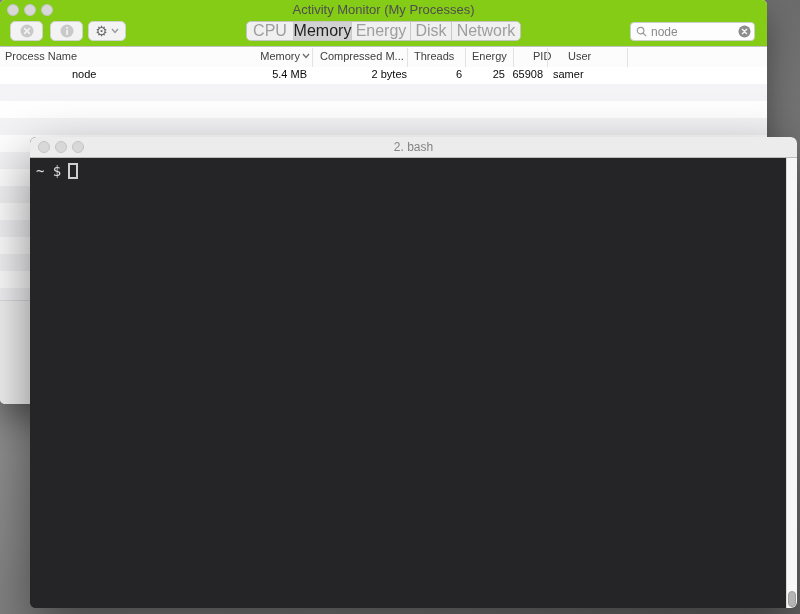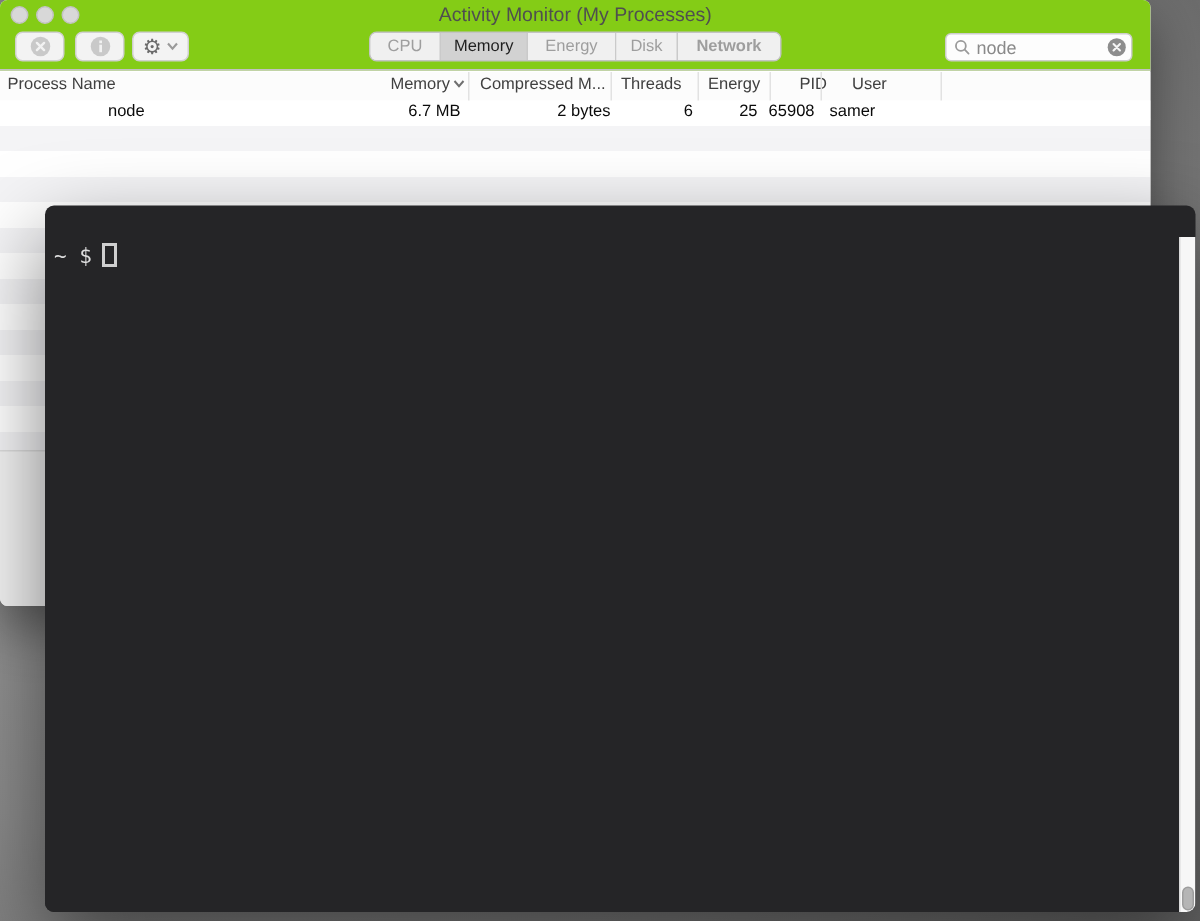--- a/index.html
+++ b/index.html
@@ -38,25 +38,25 @@
   .tbtn.quit{ left:10px; width:33px; }
   .tbtn.info{ left:50px; width:33px; }
   .tbtn.gear{ left:88px; width:38px; }
   .gear-glyph{ font-size:14px; line-height:14px; color:#6b6b6b; }
 
   .segmented{
     position:absolute; left:246px; top:21px; height:20px; display:flex;
     border:1px solid #c3c3c3; border-radius:5px; overflow:hidden; background:#f0f0f0;
   }
   .seg{
-    border:none; background:#f0f0f0; color:#9e9e9e; font-size:11px;
+    border:none; background:#f0f0f0; color:#9e9e9e; font-size:16px;
     font-family:"Liberation Sans",sans-serif; border-right:1px solid #cacaca;
     display:flex; align-items:center; justify-content:center; cursor:default;
   }
-  .seg:last-child{ border-right:none;font-weight:bold; }
+  .seg:last-child{ border-right:none; }
   .seg.w-cpu{width:47px;} .seg.w-memory{width:58px;} .seg.w-energy{width:59px;}
   .seg.w-disk{width:41px;} .seg.w-network{width:68px;}
   .seg.selected{ background:#d2d2d2; color:#1f1f1f; }
 
   .searchbox{
     position:absolute; left:630px; top:22px; width:125px; height:19px;
     background:#fdfdfd; border:1px solid #cdcdcd; border-radius:4px;
     display:flex; align-items:center; padding:0 3px 0 5px;
   }
   .searchbox input{
@@ -210,33 +210,41 @@
       <span class="vsep" style="left:312px"></span>
       <span class="vsep" style="left:407px"></span>
       <span class="vsep" style="left:465px"></span>
       <span class="vsep" style="left:513px"></span>
       <span class="vsep" style="left:547px"></span>
       <span class="vsep" style="left:627px"></span>
     </div>
 
     <div class="am-row">
       <span class="rcell r-name">node</span>
-      <span class="rcell r-memory">6.7 MB</span>
+      <span class="rcell r-memory">5.4 MB</span>
       <span class="rcell r-compressed">2 bytes</span>
       <span class="rcell r-threads">6</span>
       <span class="rcell r-ports">25</span>
       <span class="rcell r-pid">65908</span>
       <span class="rcell r-user">samer</span>
     </div>
 
     <div class="am-stripes"></div>
     <div class="am-footer"></div>
   </section>
 
   <section class="term-window">
+    <div class="term-titlebar">
+      <div class="traffic" style="left:8px">
+        <span class="light l1"></span>
+        <span class="light l2"></span>
+        <span class="light l3"></span>
+      </div>
+      <div class="term-title">2. bash</div>
+    </div>
     <div class="term-body">
       <span>~ $</span><span class="cursor"></span>
     </div>
     <div class="term-scrollbar">
       <div class="scroll-thumb"></div>
     </div>
   </section>
 
 </div>
 

